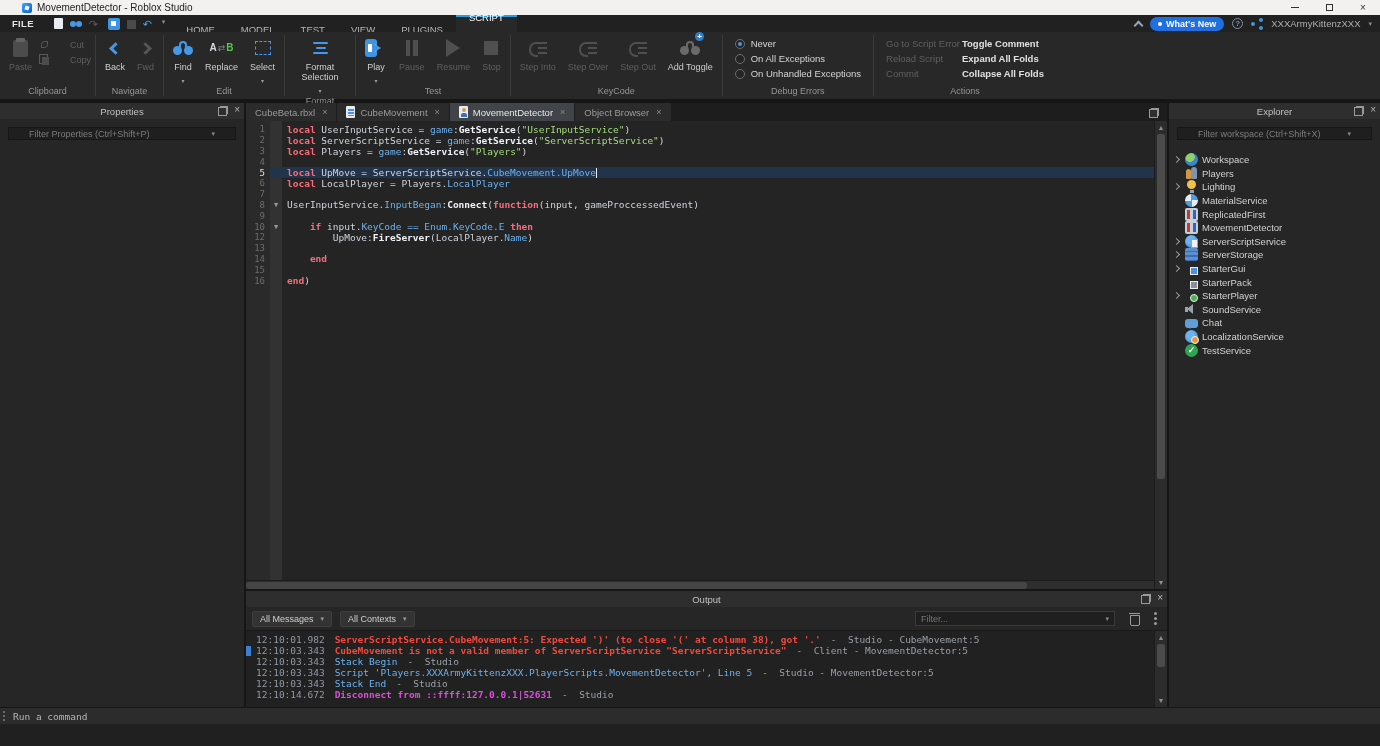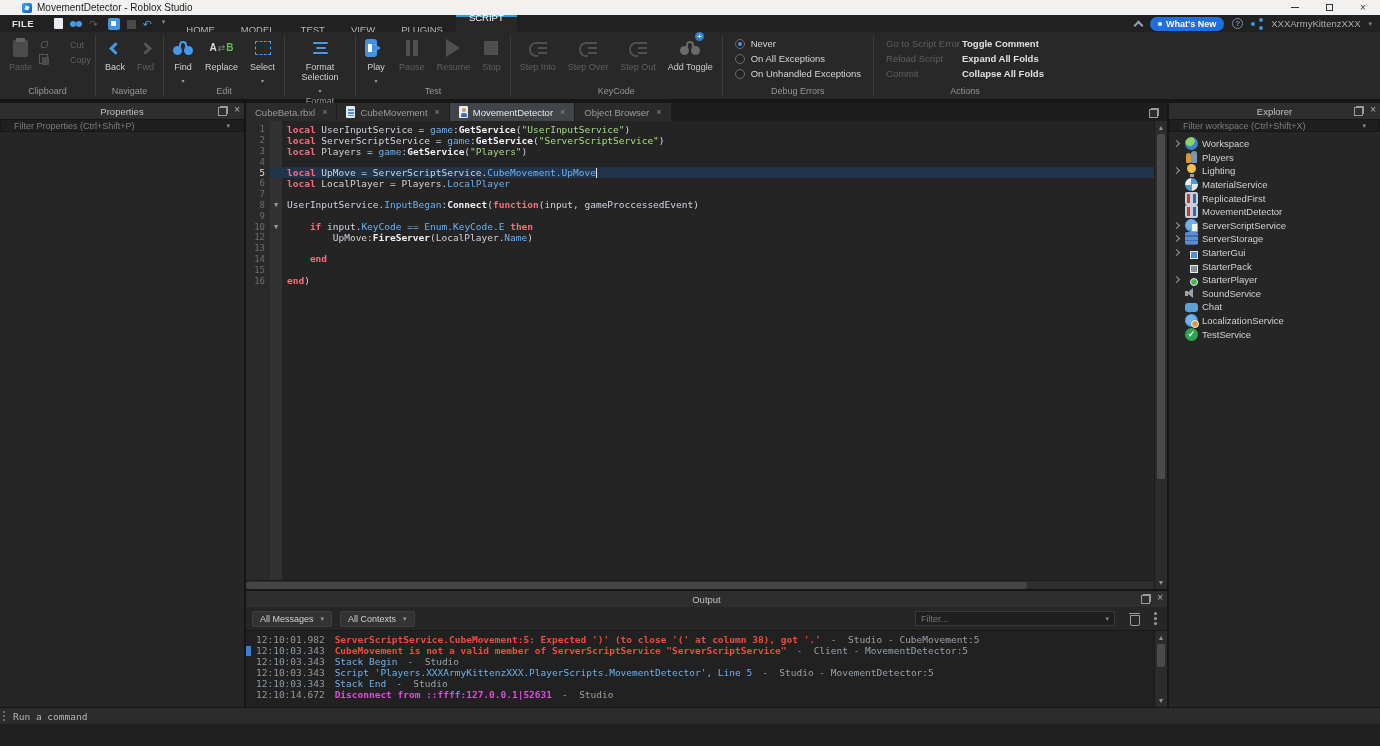--- a/index.html
+++ b/index.html
@@ -106,21 +106,21 @@
   
   .main{flex:1;display:flex;gap:2px;padding-top:3px;min-height:0}
   .panel{background:#262626;display:flex;flex-direction:column;min-height:0}
   .props{width:244px;flex:none}
   .explorer{width:211px;flex:none}
   .phead{height:16px;background:#2e2e2e;display:flex;align-items:center;justify-content:center;position:relative;font-size:9.5px;color:#c0c0c0;flex:none}
   .phead .pico{position:absolute;right:4px;top:3px;display:flex;gap:6px;align-items:center}
   .float-ic{width:8px;height:8px;border:1px solid #9a9a9a;position:relative}
   .float-ic::before{content:"";position:absolute;left:-3px;bottom:-3px;width:7px;height:7px;border:1px solid #9a9a9a;background:#2e2e2e}
   .x-ic{color:#b5b5b5;font-size:10px;line-height:8px}
-  .pfilter{height:13px;background:#1f1f1f;border:1px solid #161616;margin:0;display:flex;align-items:center;padding:0 13px;font-size:9px;color:#7c7c7c;flex:none}
+  .pfilter{height:13px;background:#1f1f1f;border:1px solid #161616;margin:8px;display:flex;align-items:center;padding:0 20px;font-size:9px;color:#7c7c7c;flex:none}
   .pfilter .fcaret{margin-left:auto;color:#8a8a8a;font-size:7px}
   .pbody{flex:1;background:#262626}
 
   
   .center{flex:1;display:flex;flex-direction:column;min-width:0;min-height:0}
   .editor{flex:1;display:flex;flex-direction:column;background:#242424;min-height:0}
   .tabbar{height:18px;background:#1d1d1d;display:flex;align-items:stretch;gap:1px;flex:none;position:relative}
   .etab{display:flex;align-items:center;gap:5px;padding:0 9px;background:#2b2b2b;color:#9b9b9b;font-size:9.5px}
   .etab.active{background:#414449;color:#e8e8e8}
   .etab .tx{font-size:9px;color:#8a8a8a;margin-left:2px}

